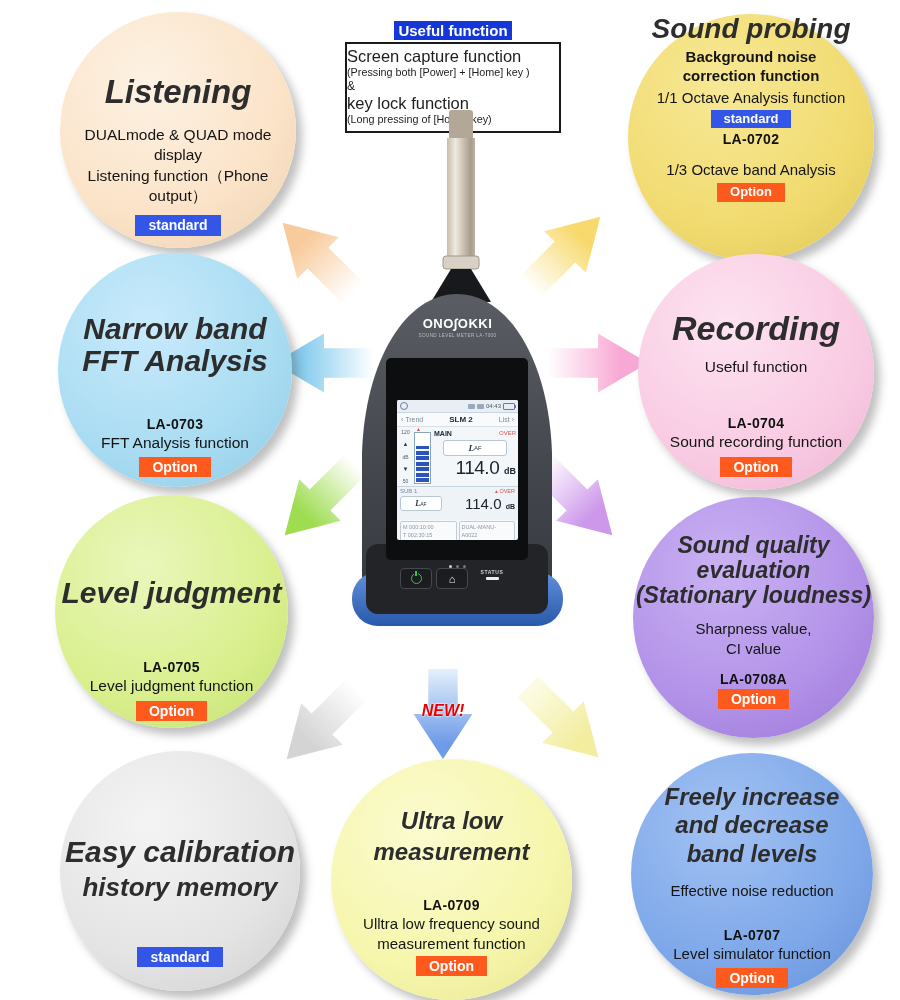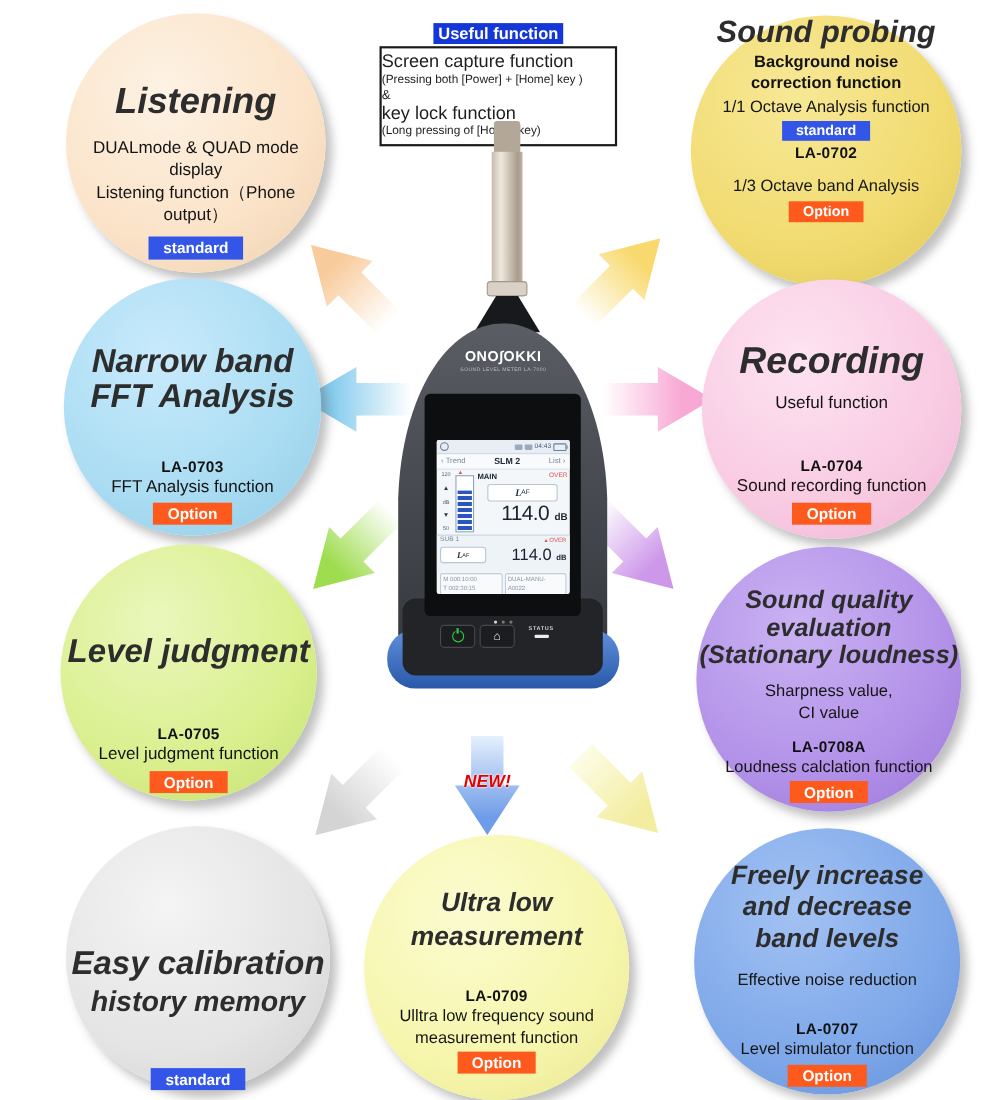--- a/index.html
+++ b/index.html
@@ -23,21 +23,21 @@
     background:radial-gradient(circle at 38% 30%,#f7e896 0%,#f1db70 60%,#dfc654 100%);}
   .c-fft{left:58px;top:253px;width:234px;height:234px;
     background:radial-gradient(circle at 38% 30%,#c9eafc 0%,#a9dcf2 60%,#90cae6 100%);}
   .c-recording{left:638px;top:254px;width:236px;height:236px;
     background:radial-gradient(circle at 38% 30%,#fde3f1 0%,#f9cbe3 60%,#eeb3d3 100%);}
   .c-level{left:55px;top:495px;width:233px;height:233px;
     background:radial-gradient(circle at 38% 30%,#eaf7bc 0%,#d9ef8d 60%,#c3e070 100%);}
   .c-soundq{left:633px;top:497px;width:241px;height:241px;
     background:radial-gradient(circle at 38% 30%,#cab2f3 0%,#b291e8 60%,#9a76d8 100%);}
   .c-easycal{left:60px;top:751px;width:240px;height:240px;
-    background:radial-gradient(circle at 38% 30%,#f4f4f4 0%,#e4e4e4 60%,#cecece 100%);justify-content:flex-end;}
+    background:radial-gradient(circle at 38% 30%,#f4f4f4 0%,#e4e4e4 60%,#cecece 100%);}
   .c-ultralow{left:331px;top:759px;width:241px;height:241px;
     background:radial-gradient(circle at 38% 30%,#fbfbd0 0%,#f6f6ac 60%,#e8e590 100%);}
   .c-freely{left:631px;top:753px;width:242px;height:242px;
     background:radial-gradient(circle at 38% 30%,#a3c2f3 0%,#7ea8e9 60%,#6590d8 100%);}
 
   
   .useful-badge{position:absolute;left:394px;top:21px;width:118px;background:#1537d8;color:#fff;
     font-weight:bold;font-size:15px;text-align:center;padding:1px 0;}
   .useful-box{position:absolute;left:345px;top:42px;width:212px;background:#fff;
     border:2px solid #1a1a1a;text-align:left;padding:3px 0 5px 0;}
@@ -333,21 +333,20 @@
     <div class="badge opt" style="margin-top:4px">Option</div>
   </div>
 
   <div class="circle c-soundq">
     <div class="c-title" style="font-size:23px;margin-top:36px">Sound quality</div>
     <div class="c-title" style="font-size:23px">evaluation</div>
     <div class="c-title" style="font-size:23px">(Stationary loudness)</div>
     <div class="c-desc" style="font-size:15px;margin-top:12px">Sharpness value,</div>
     <div class="c-desc" style="font-size:15px">CI value</div>
     <div class="c-code" style="margin-top:12px">LA-0708A</div>
-    <div class="c-desc" style="font-size:15px;margin-top:1px">Loudness calclation function</div>
     <div class="badge opt" style="margin-top:2px">Option</div>
   </div>
 
   <div class="circle c-easycal">
     <div class="c-title" style="font-size:30px;margin-top:82px;line-height:1.25">Easy calibration</div>
     <div class="c-title" style="font-size:26px;line-height:1.25">history memory</div>
     <div class="badge std" style="margin-top:44px">standard</div>
   </div>
 
   <div class="circle c-ultralow">

